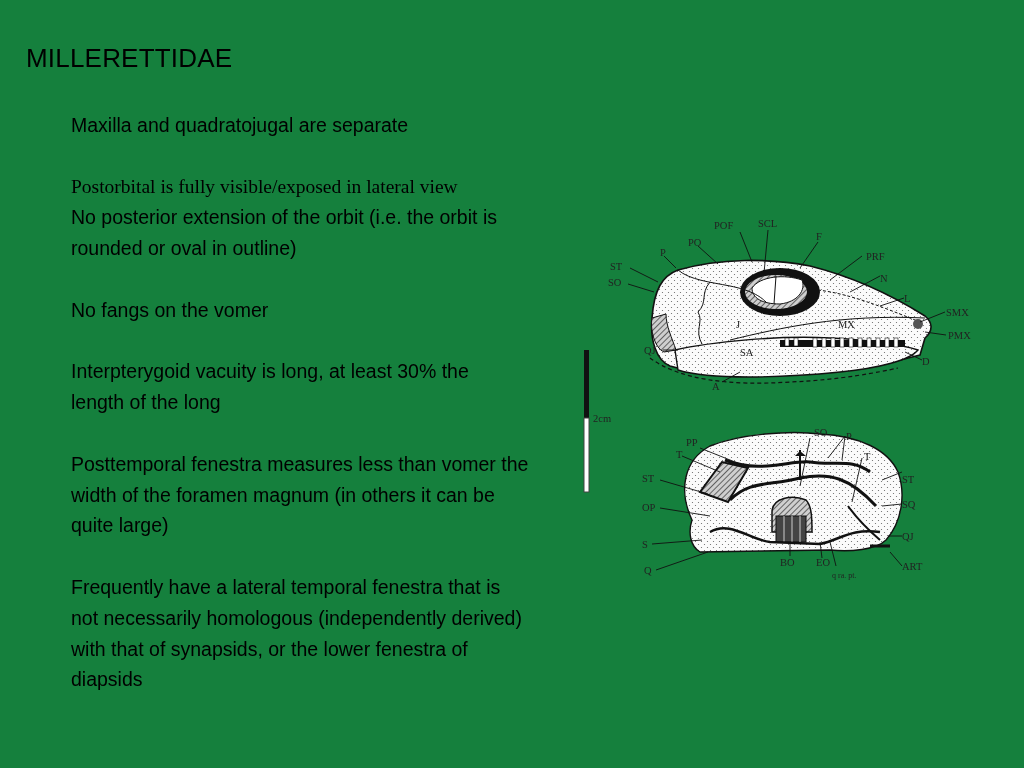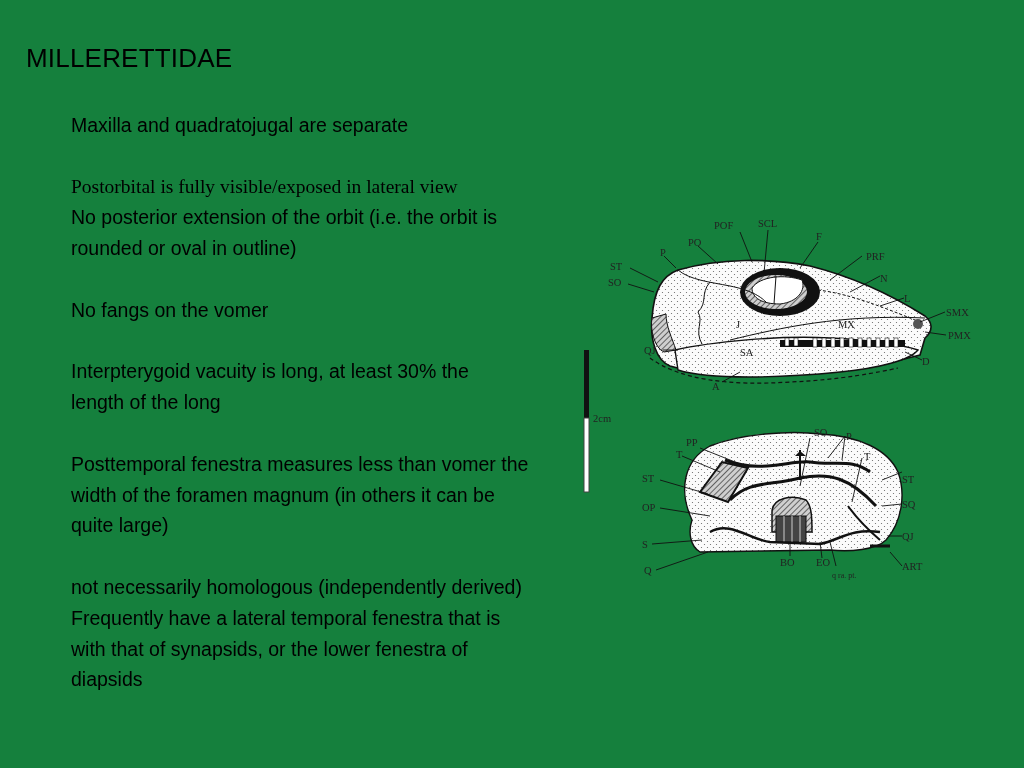--- a/index.html
+++ b/index.html
@@ -37,22 +37,22 @@
     <p class="para">
       <span class="line">Interpterygoid vacuity is long, at least 30% the</span>
       <span class="line">length of the long</span>
     </p>
     <p class="para">
       <span class="line">Posttemporal fenestra measures less than vomer the</span>
       <span class="line">width of the foramen magnum (in others it can be</span>
       <span class="line">quite large)</span>
     </p>
     <p class="para">
+      <span class="line">Frequently have a lateral temporal fenestra that is</span>
       <span class="line">not necessarily homologous (independently derived)</span>
-      <span class="line">Frequently have a lateral temporal fenestra that is</span>
       <span class="line">with that of synapsids, or the lower fenestra of</span>
       <span class="line">diapsids</span>
     </p>
   </div>
 
   <div class="figure">
     <svg width="440" height="390" viewBox="0 0 440 390" xmlns="http://www.w3.org/2000/svg">
       <defs>
         <pattern id="dots" width="6" height="6" patternUnits="userSpaceOnUse">
           <rect width="6" height="6" fill="#fbfbfb"></rect>

